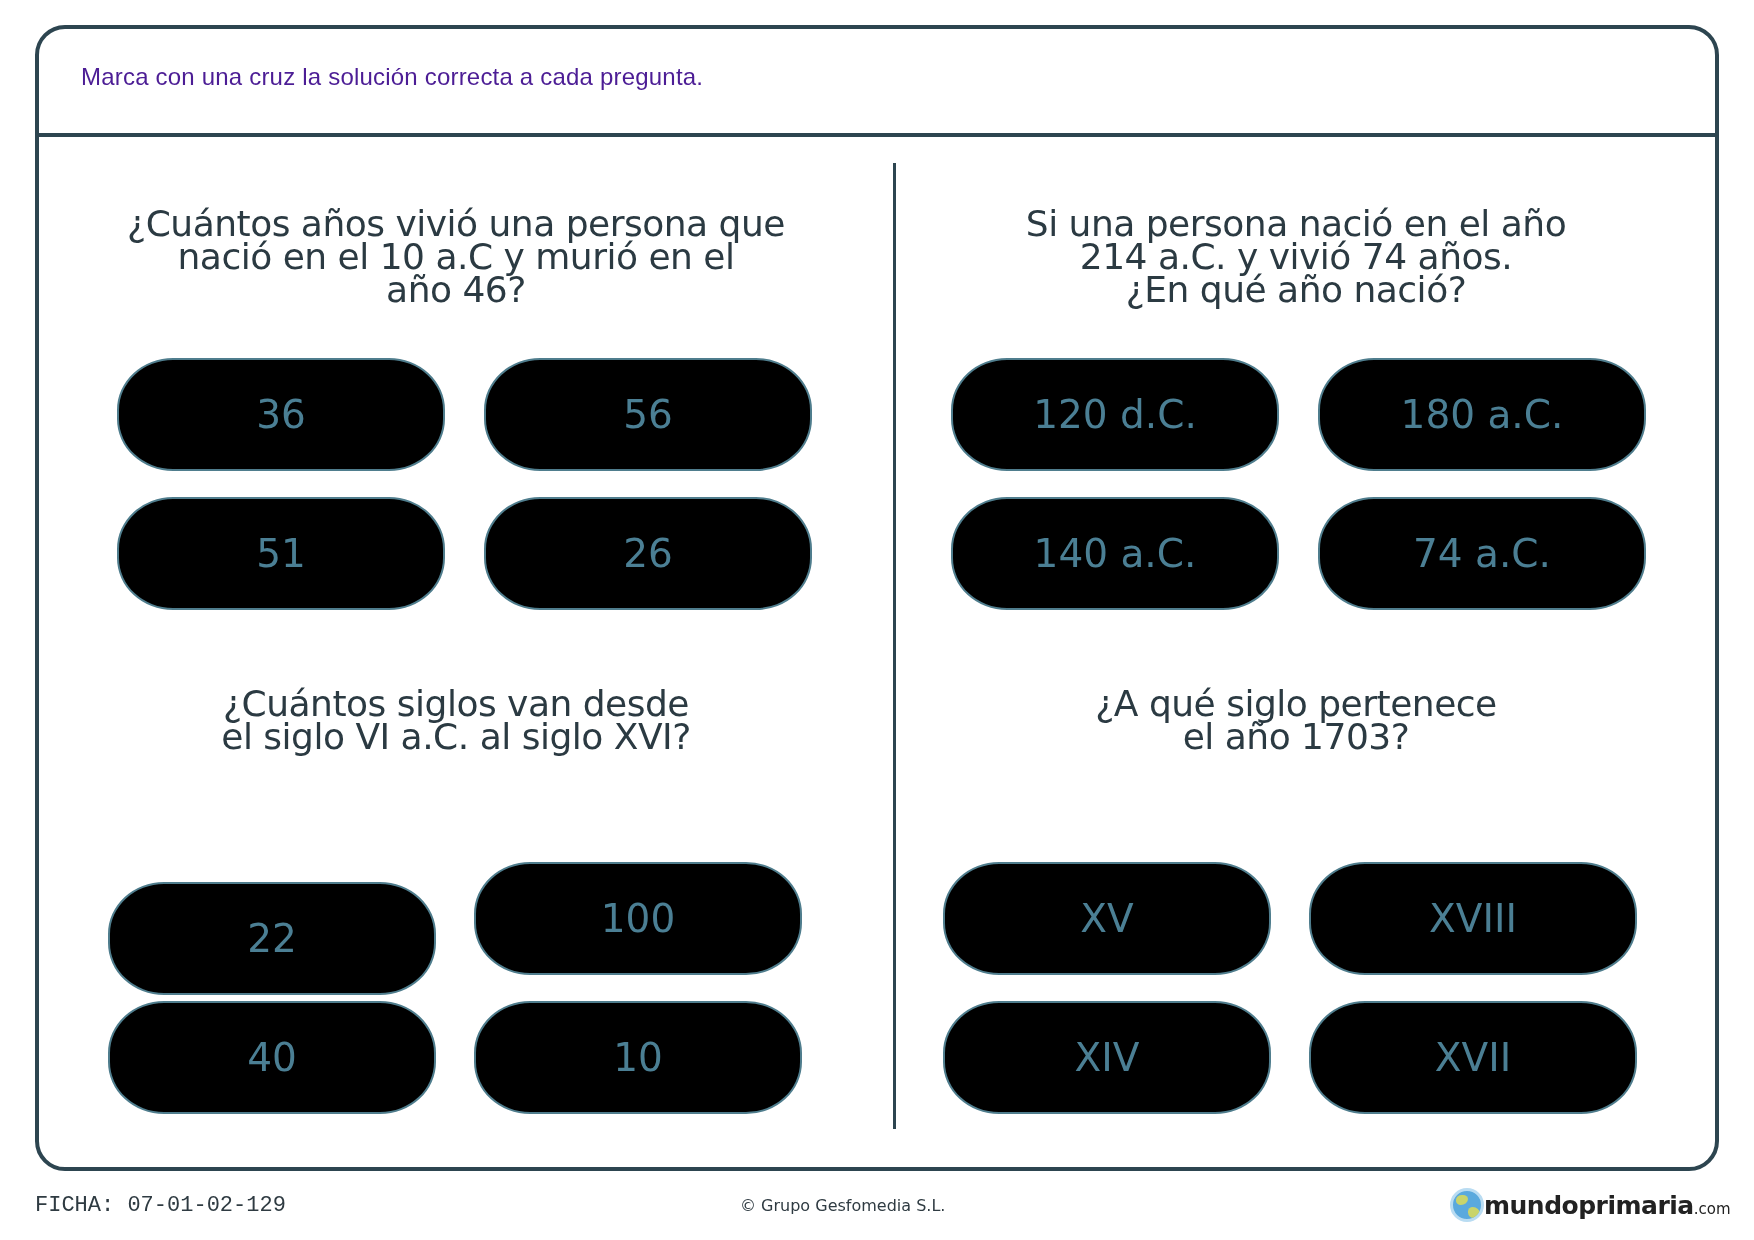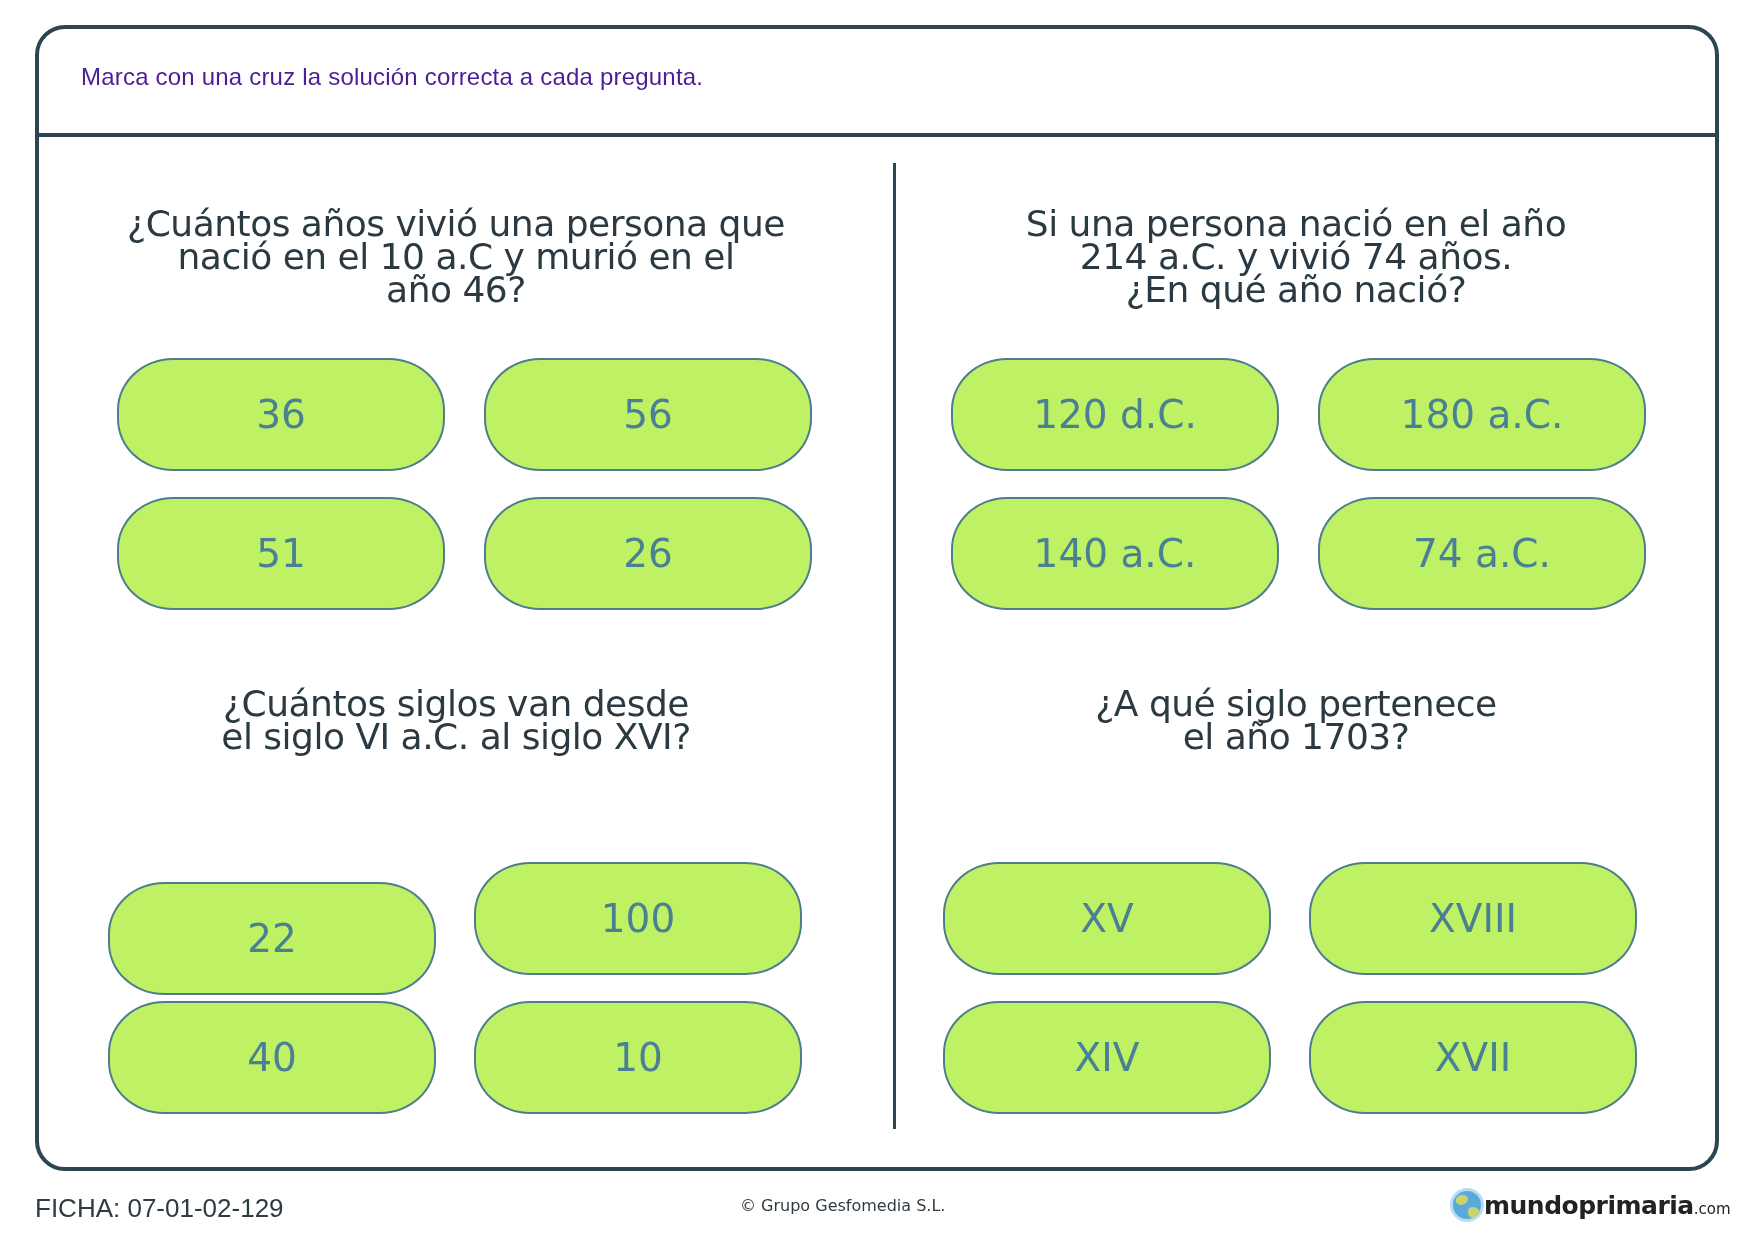--- a/index.html
+++ b/index.html
@@ -9,23 +9,23 @@
              border: 4px solid #2d4550; border-radius: 30px; box-sizing: content-box; }
     .header-divider { position: absolute; left: 0; right: 0; top: 104px; height: 4px; background: #2d4550; }
     .instruction { position: absolute; left: 42px; top: 14px; font-size: 24px; color: #4c1d95;
                    font-family: "Liberation Sans", sans-serif; letter-spacing: 0.2px; margin-top: 20px; }
     .col-divider { position: absolute; left: 854px; top: 134px; width: 3px; height: 966px; background: #2d4550; }
     .question { position: absolute; width: 740px; text-align: center; font-size: 36px; line-height: 33px;
                 color: #2b3a42; font-family: "DejaVu Sans", sans-serif; font-weight: normal; letter-spacing: -0.5px; }
     .option { position: absolute; width: 328px; height: 113px; box-sizing: border-box;
               border: 2px solid #4f7d8d; border-radius: 56px / 52px; display: flex;
               align-items: center; justify-content: center; font-size: 39px; color: #4b7f94;
-              font-family: "DejaVu Sans", sans-serif; background: #bef264; cursor: pointer; }
-    .footer-ficha { position: absolute; left: 35px; top: 1193px; font-size: 26px; color: #2f3b42;
-                    font-family: Liberation Sans, sans-serif; }
+              font-family: "DejaVu Sans", sans-serif; background: #000000; cursor: pointer; }
+    .footer-ficha { position: absolute; left: 35px; top: 1193px; font-size: 22px; color: #2f3b42;
+                    font-family: Liberation Mono, monospace; }
     .footer-copy { position: absolute; left: 740px; top: 1196px; font-size: 16px; color: #2f3b42;
                    font-family: "DejaVu Sans", sans-serif; }
     .brand { position: absolute; left: 1450px; top: 1188px; display: flex; align-items: center; }
     .globe { width: 34px; height: 34px; border-radius: 50%; background: #5aa9dd;
              border: 3px solid #b9dcf2; position: relative; overflow: hidden; box-sizing: border-box; }
     .globe .land1 { position: absolute; left: 3px; top: 4px; width: 12px; height: 10px; background: #c9d46a; border-radius: 50% 40% 60% 40%; }
     .globe .land2 { position: absolute; left: 15px; top: 16px; width: 12px; height: 11px; background: #c9d46a; border-radius: 40% 60% 40% 50%; }
     .brand-name { font-family: "DejaVu Sans", sans-serif; font-weight: bold; font-size: 25px; color: #222; letter-spacing: -0.5px; }
     .brand-tld { font-family: "DejaVu Sans", sans-serif; font-size: 15px; color: #222; align-self: flex-end; margin-bottom: 4px; }
   </style>

